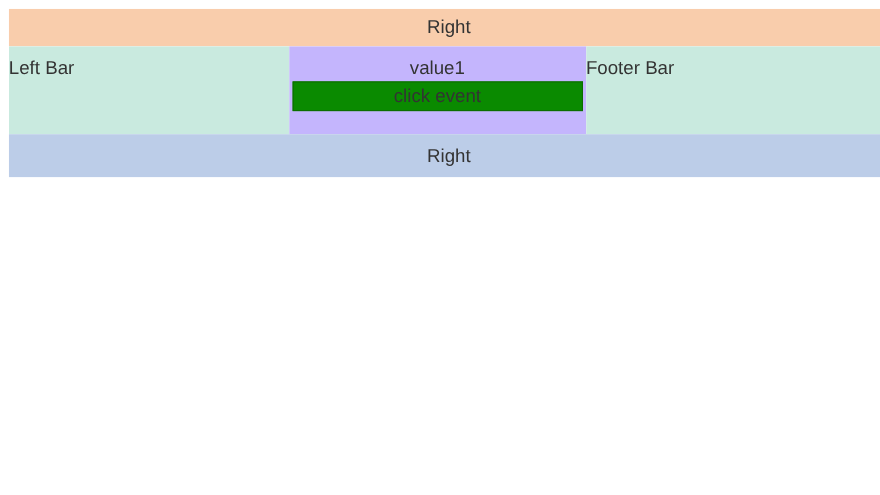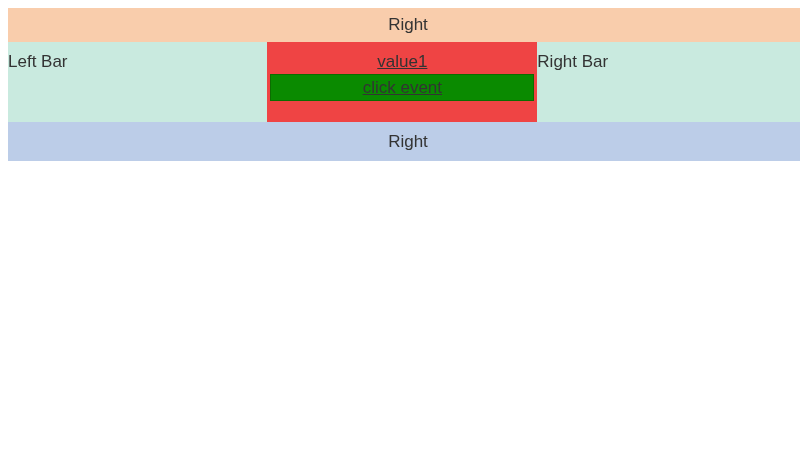--- a/index.html
+++ b/index.html
@@ -67,24 +67,24 @@
 <body>
 
 <header class="header" style="background-color: rgb(249, 205, 172);">
   <span>Right</span>
 </header>
 
 <div class="middle">
   <div class="sidebar" style="background-color: rgb(201, 234, 223);">
     <span>Left Bar</span>
   </div>
-  <div class="center" style="background-color: #ef4444; text-decoration: underline;">
+  <div class="center" style="background-color: #c4b5fd;">
     <div class="value">value1</div>
     <button class="click-btn" style="background-color: rgb(10, 138, 0);">click event</button>
   </div>
   <div class="sidebar" style="background-color: rgb(201, 234, 223);">
-    <span>Right Bar</span>
+    <span>Footer Bar</span>
   </div>
 </div>
 
 <footer class="footer" style="background-color: rgb(188, 205, 232);">
   <span>Right</span>
 </footer>
 
 </body></html>

